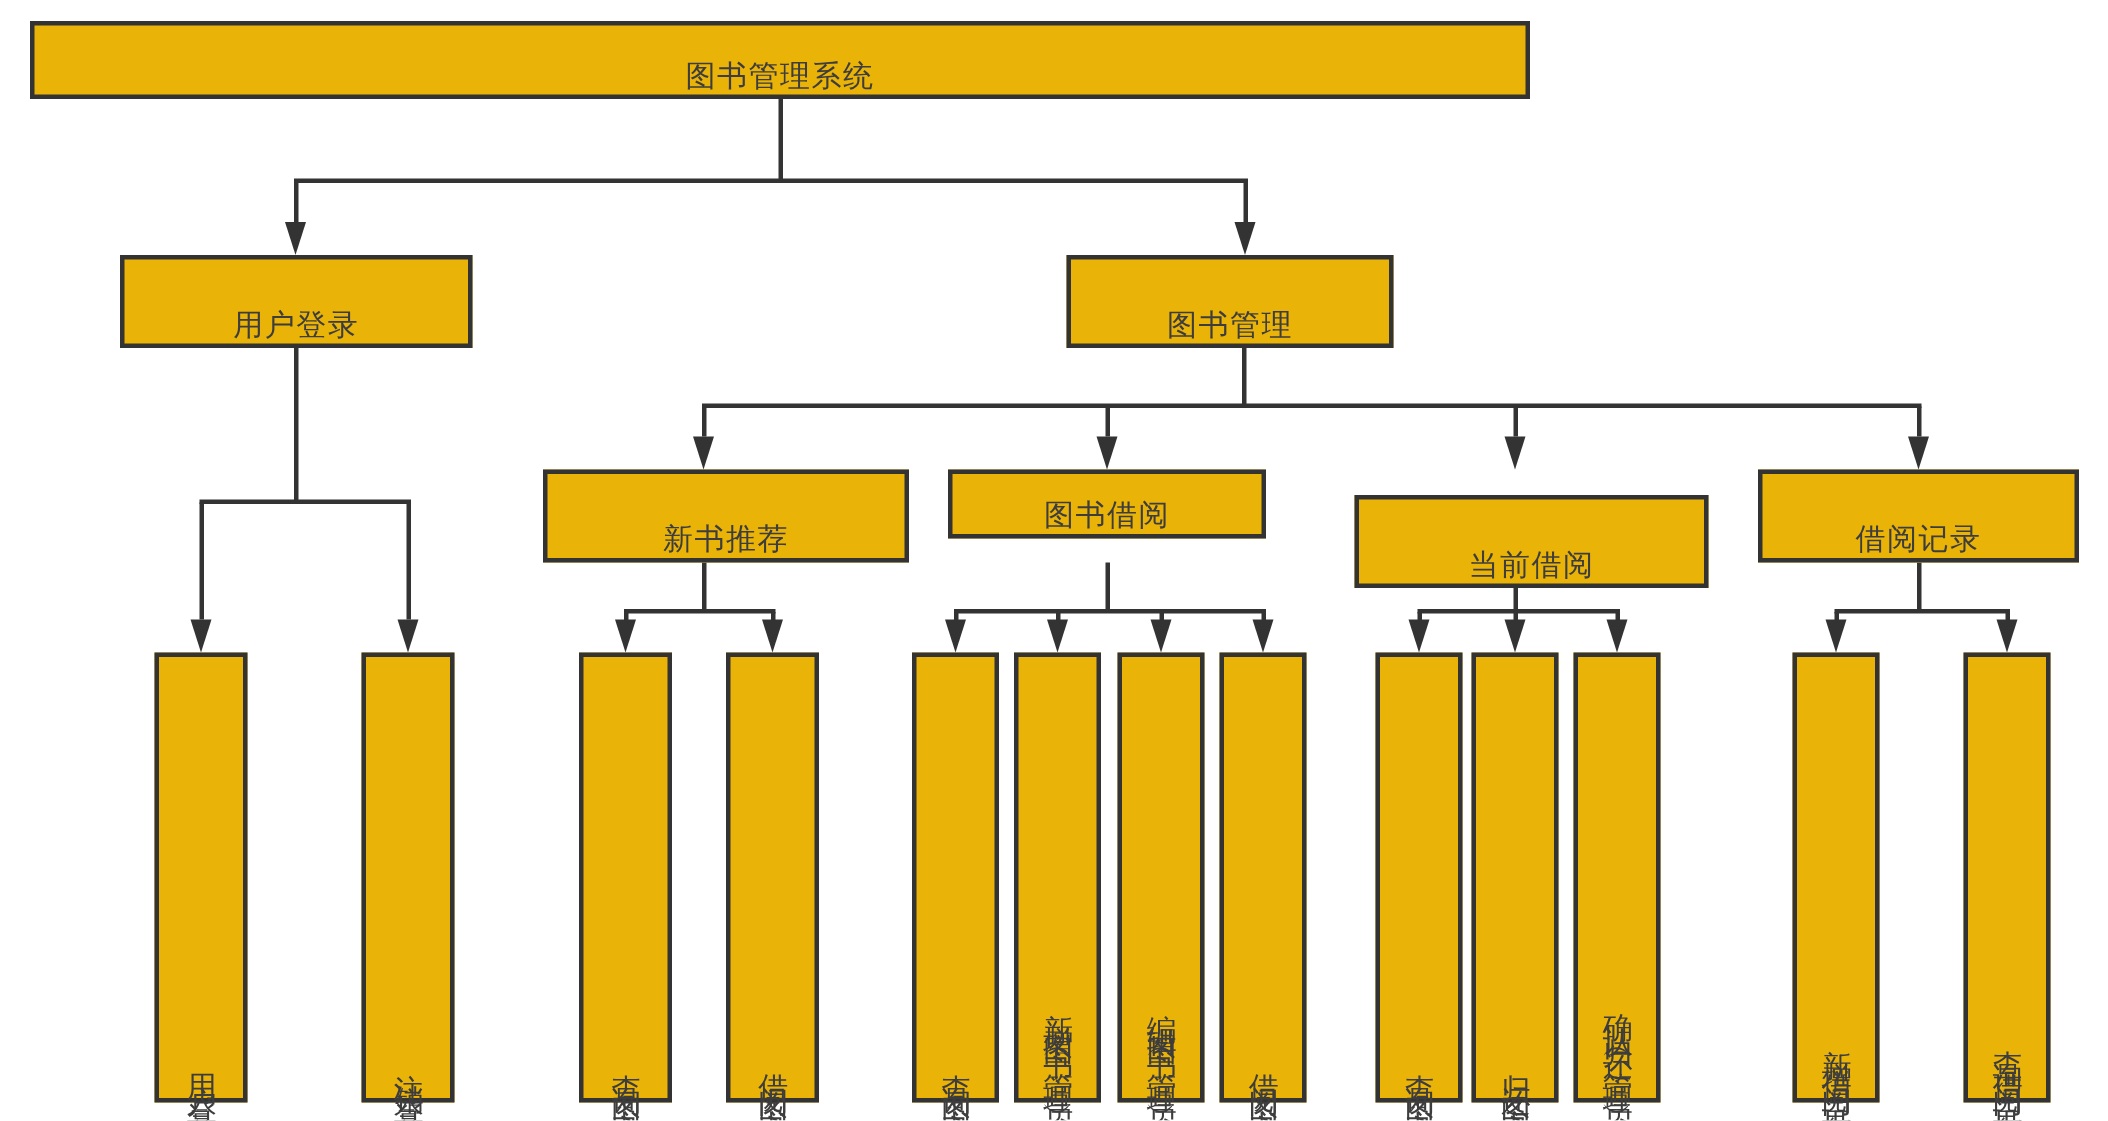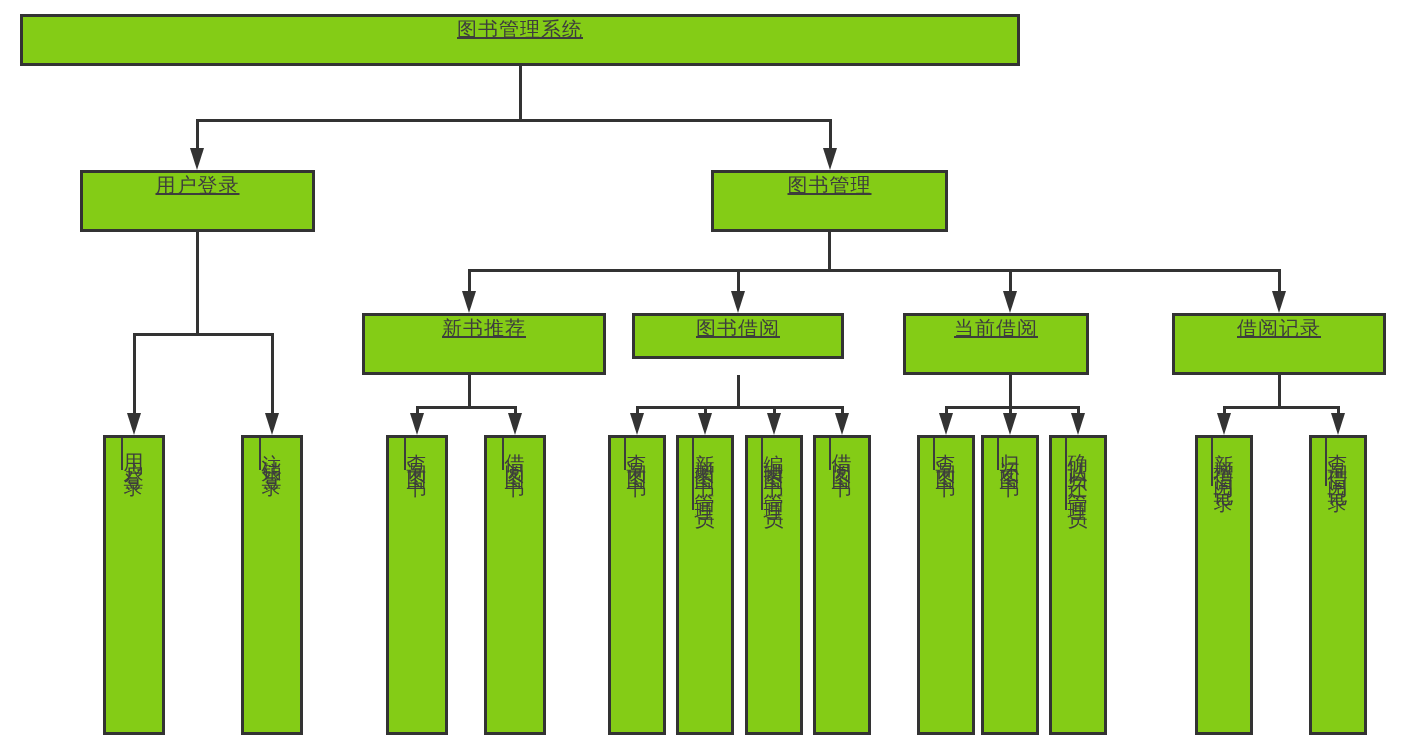--- a/index.html
+++ b/index.html
@@ -2,26 +2,25 @@
 <html style="--line: #333333; --text: #3d3d3d; --wm: #b5b5b5;"><head>
 <meta charset="utf-8">
 <style>
   * { margin:0; padding:0; box-sizing:border-box; }
   html,body { background:#ffffff; }
   body { font-family:"Liberation Sans","DejaVu Sans",sans-serif; }
   .canvas {
     position:relative; width:1405px; height:747px; background:#ffffff; overflow:hidden;
   }
   .box {
-    position:absolute; background:#84cc16;
+    position:absolute; background:#eab308;
     border:3px solid var(--line,#333333);
-    display:flex; align-items:flex-start; justify-content:center;
+    display:flex; align-items:flex-end; justify-content:center;
     color:var(--text,#3d3d3d); font-size:20px; letter-spacing:1px;
     z-index:2;
-    text-decoration:underline;
   }
   .box .lbl { display:block; line-height:1.2; }
   .vbox .lbl {
     writing-mode:vertical-rl; text-orientation:mixed;
     letter-spacing:8px; line-height:1; white-space:nowrap;
   }
   .hline { position:absolute; height:3px; background:var(--line,#333333); z-index:1; }
   .vline { position:absolute; width:3px;  background:var(--line,#333333); z-index:1; }
   .arrow {
     position:absolute; width:0; height:0; z-index:1;
@@ -38,31 +37,31 @@
 
 <div class="canvas">
 
   <div class="box" style="left:20px;top:14px;width:1000px;height:52px;">
     <span class="lbl">图书管理系统</span>
   </div>
 
   <div class="box" style="left:80px;top:170px;width:235px;height:62px;">
     <span class="lbl">用户登录</span>
   </div>
-  <div class="box" style="left:711px;top:170px;width:237px;height:62px;">
+  <div class="box" style="left:711px;top:170px;width:218px;height:62px;">
     <span class="lbl">图书管理</span>
   </div>
 
   <div class="box" style="left:362px;top:313px;width:244px;height:62px;">
     <span class="lbl">新书推荐</span>
   </div>
   <div class="box" style="left:632px;top:313px;width:212px;height:46px;">
     <span class="lbl">图书借阅</span>
   </div>
-  <div class="box" style="left:903px;top:313px;width:186px;height:62px;">
+  <div class="box" style="left:903px;top:330px;width:236px;height:62px;">
     <span class="lbl">当前借阅</span>
   </div>
   <div class="box" style="left:1172px;top:313px;width:214px;height:62px;">
     <span class="lbl">借阅记录</span>
   </div>
 
   <div class="box vbox" style="left:103px;top:435px;width:62px;height:300px;">
     <span class="lbl">用户登录</span>
   </div>
   <div class="box vbox" style="left:241px;top:435px;width:62px;height:300px;">

